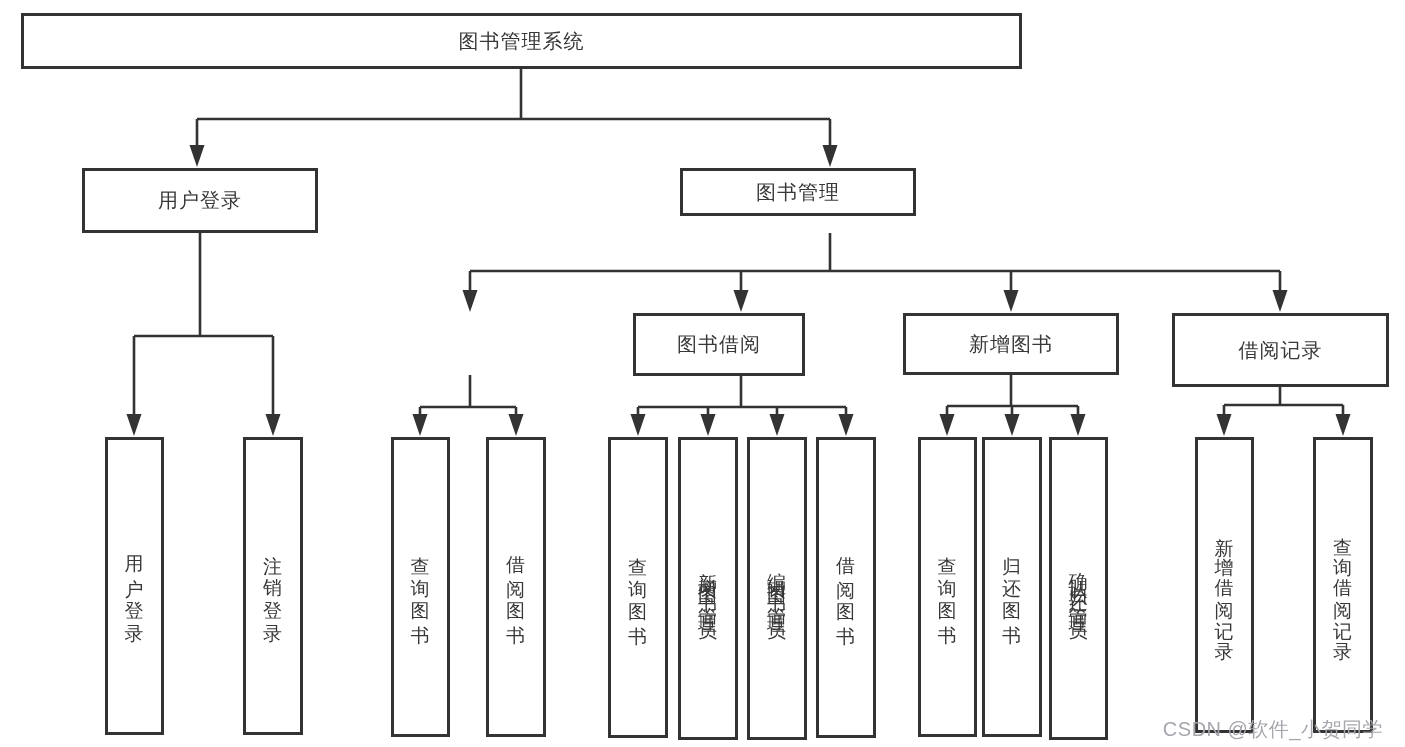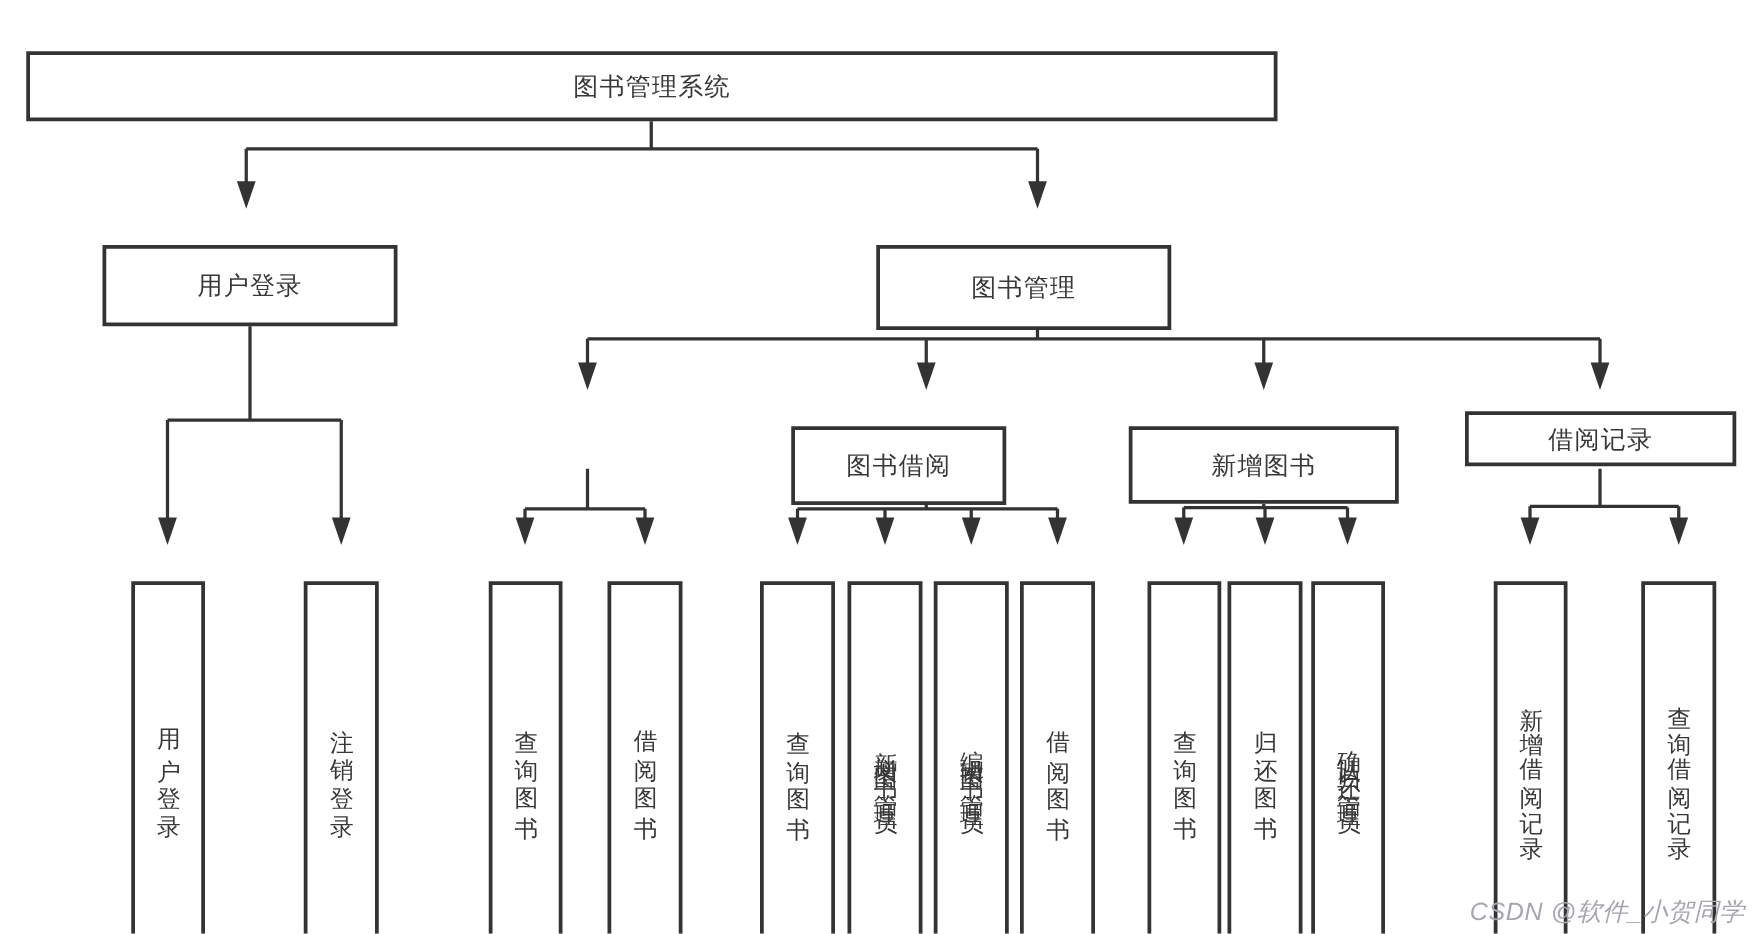--- a/index.html
+++ b/index.html
@@ -20,44 +20,42 @@
   .box{
     position:absolute;
     box-sizing:border-box;
     border:3px solid var(--line);
     background:#fff;
     display:flex;
     align-items:center;
     justify-content:center;
     z-index:2;
     color:var(--text);
-    margin-top:28px;
   }
   .hbox .lbl{
     font-size:20px;
     letter-spacing:1px;
     white-space:nowrap;
   }
   .vbox .lbl{
     writing-mode:vertical-lr;
     text-orientation:mixed;
     font-size:19px;
     line-height:1;
     white-space:nowrap;
   }
   #watermark{
     position:absolute;
-    right:9px;
+    right:22px;
     bottom:4px;
     z-index:5;
     font-size:20px;
     color:var(--wm);
     letter-spacing:0.5px;
     white-space:nowrap;
-    font-style:italic;
   }
 </style>
 </head>
 <body>
 
 <div id="stage">
 
   <svg id="wires" width="1405" height="747" viewBox="0 0 1405 747">
     <g stroke="#333333" stroke-width="2.6" fill="none">
 
@@ -105,31 +103,31 @@
     </g>
   </svg>
 
   <div class="box hbox" style="left:21px;top:13px;width:1001px;height:56px">
     <span class="lbl">图书管理系统</span>
   </div>
 
   <div class="box hbox" style="left:82px;top:168px;width:236px;height:65px">
     <span class="lbl">用户登录</span>
   </div>
-  <div class="box hbox" style="left:701px;top:168px;width:236px;height:68px">
+  <div class="box hbox" style="left:680px;top:168px;width:236px;height:48px">
     <span class="lbl">图书管理</span>
   </div>
 
   <div class="box hbox" style="left:633px;top:313px;width:172px;height:63px">
     <span class="lbl">图书借阅</span>
   </div>
   <div class="box hbox" style="left:903px;top:313px;width:216px;height:62px">
     <span class="lbl">新增图书</span>
   </div>
-  <div class="box hbox" style="left:1172px;top:301px;width:217px;height:44px">
+  <div class="box hbox" style="left:1172px;top:313px;width:217px;height:74px">
     <span class="lbl">借阅记录</span>
   </div>
 
   <div class="box vbox" style="left:105px;top:437px;width:59px;height:298px">
     <span class="lbl" style="letter-spacing: 23px;">用户登录</span>
   </div>
   <div class="box vbox" style="left:243px;top:437px;width:60px;height:298px">
     <span class="lbl" style="letter-spacing: 23px;">注销登录</span>
   </div>
 

